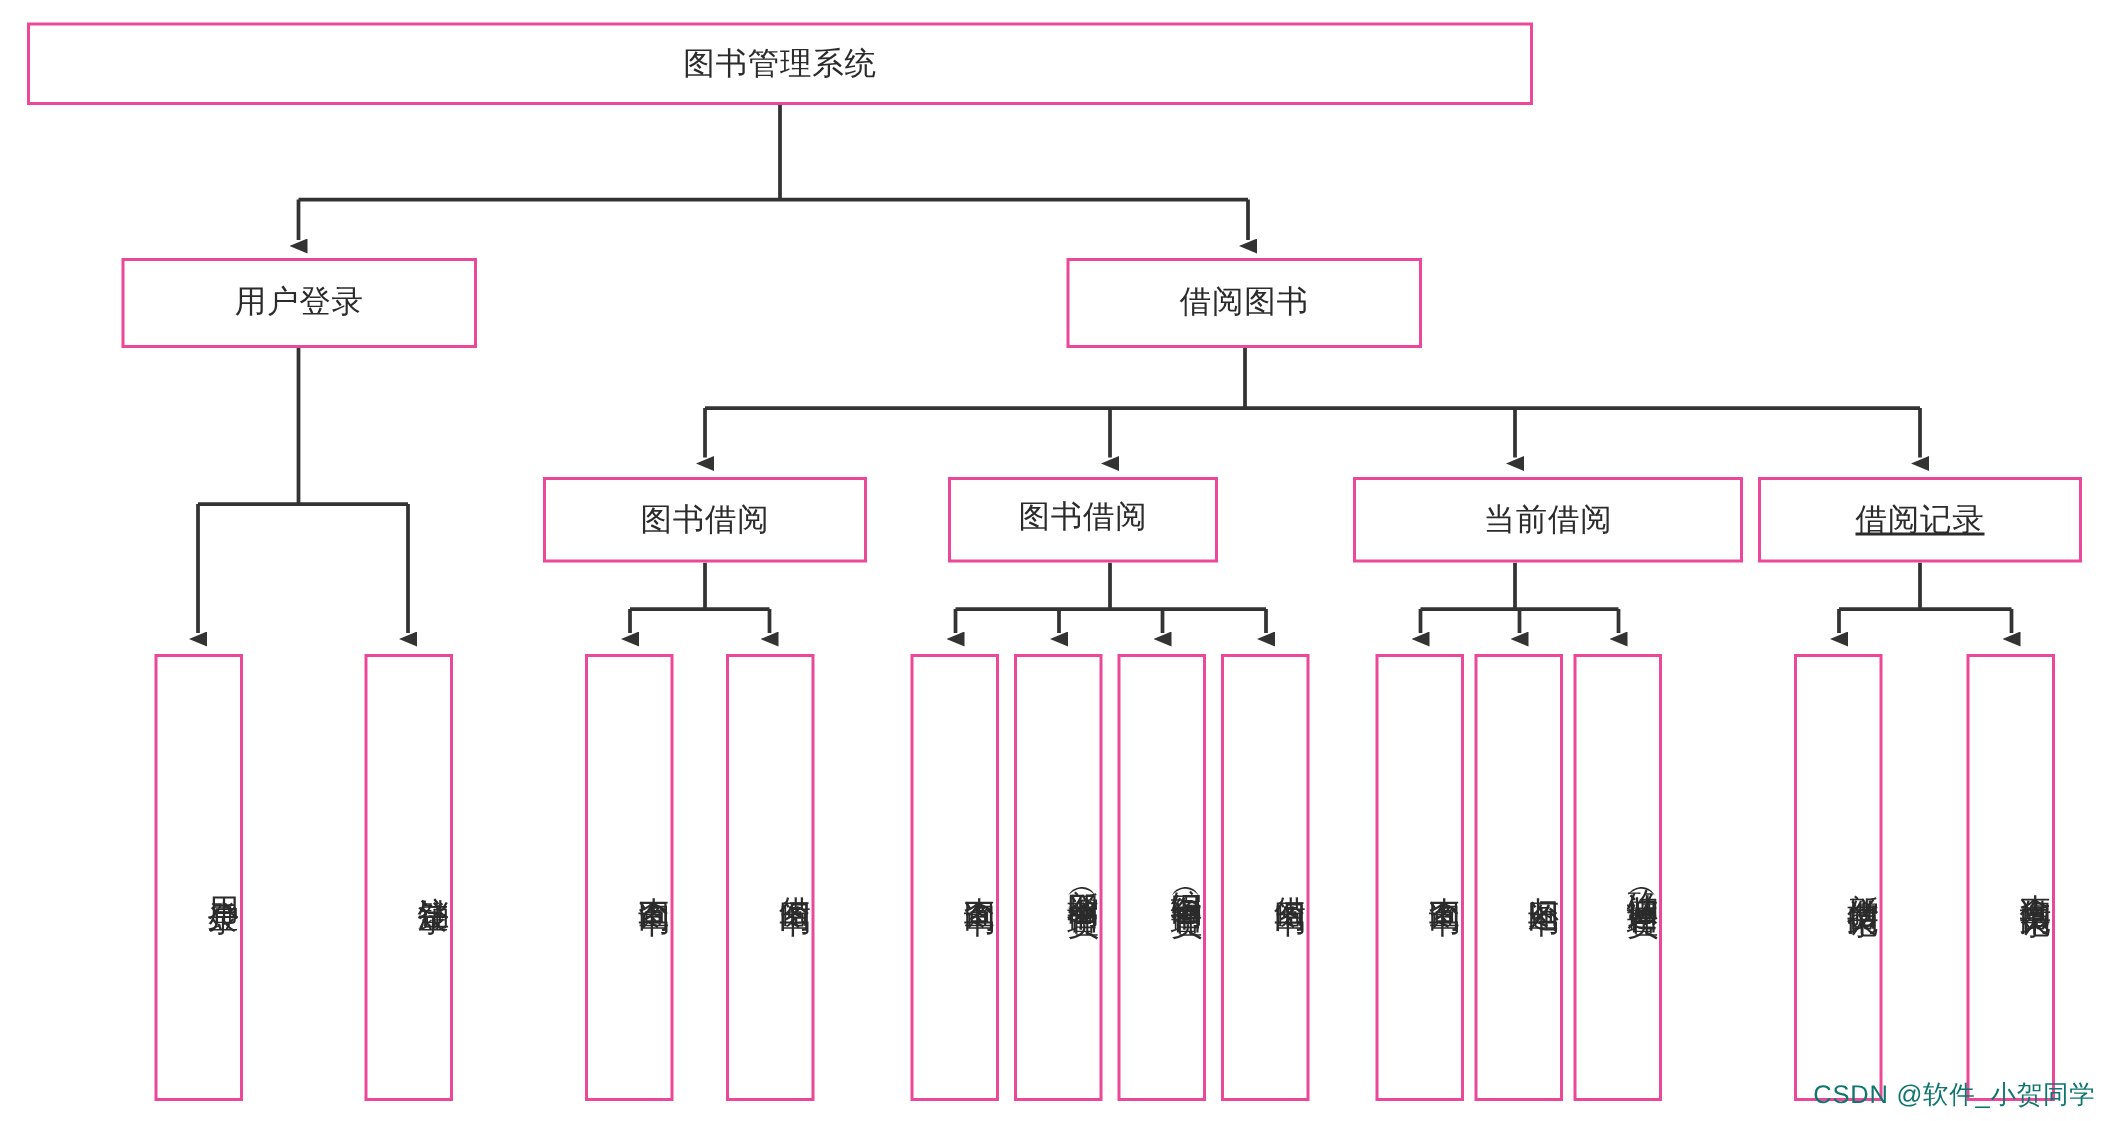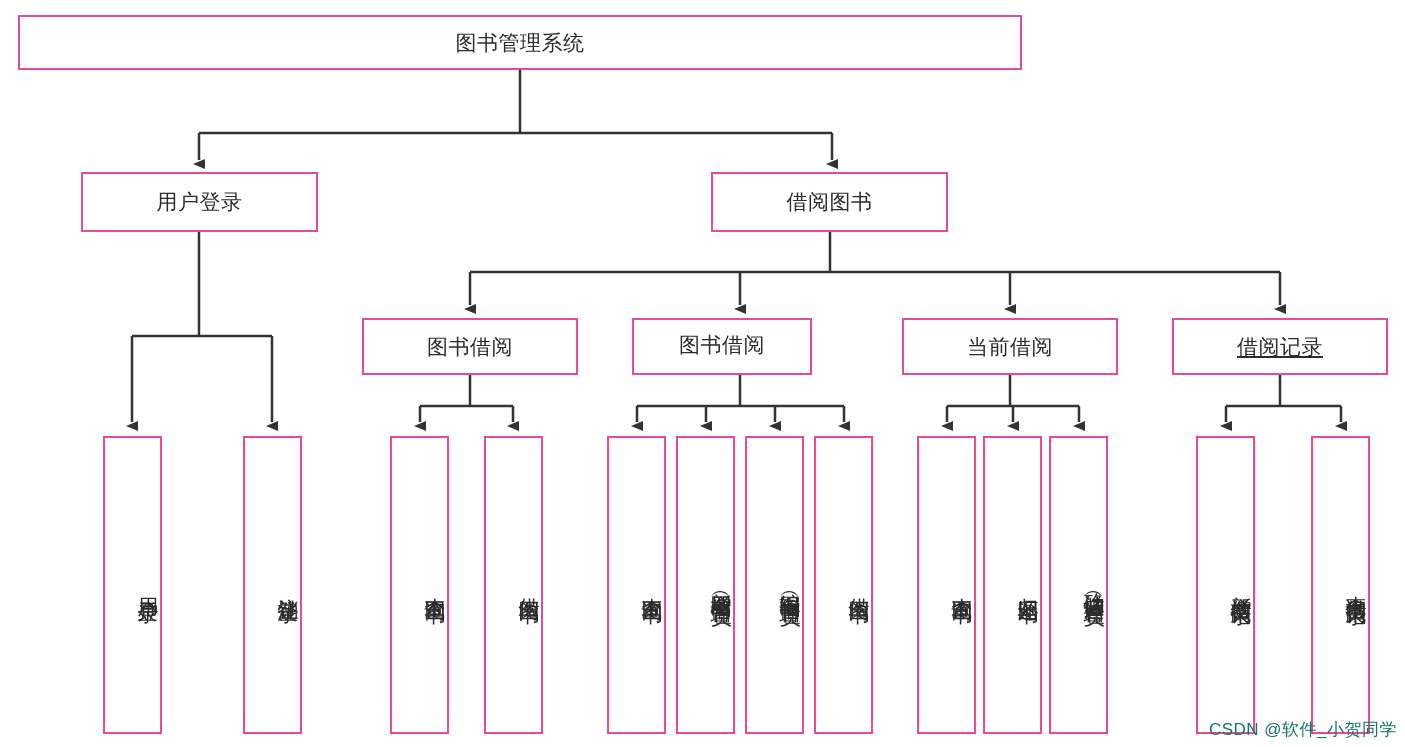--- a/index.html
+++ b/index.html
@@ -133,21 +133,21 @@
   <div class="node h" style="left:711px; top:172px; width:237px; height:60px;">
     <span class="lbl">借阅图书</span>
   </div>
 
   <div class="node h" style="left:362px; top:318px; width:216px; height:57px;">
     <span class="lbl">图书借阅</span>
   </div>
   <div class="node h" style="left:632px; top:318px; width:180px; height:57px;font-family:Liberation Mono, monospace;">
     <span class="lbl">图书借阅</span>
   </div>
-  <div class="node h" style="left:902px; top:318px; width:216px; height:57px;text-align:center;">
+  <div class="node h" style="left:902px; top:318px; width:260px; height:57px;text-align:center;">
     <span class="lbl">当前借阅</span>
   </div>
   <div class="node h" style="left:1172px; top:318px; width:216px; height:57px;text-decoration:underline;">
     <span class="lbl">借阅记录</span>
   </div>
 
   <div class="node v" style="left:103px; top:436px; width:59px; height:298px;">
     <span class="lbl">用户登录</span>
   </div>
   <div class="node v" style="left:243px; top:436px; width:59px; height:298px;">

